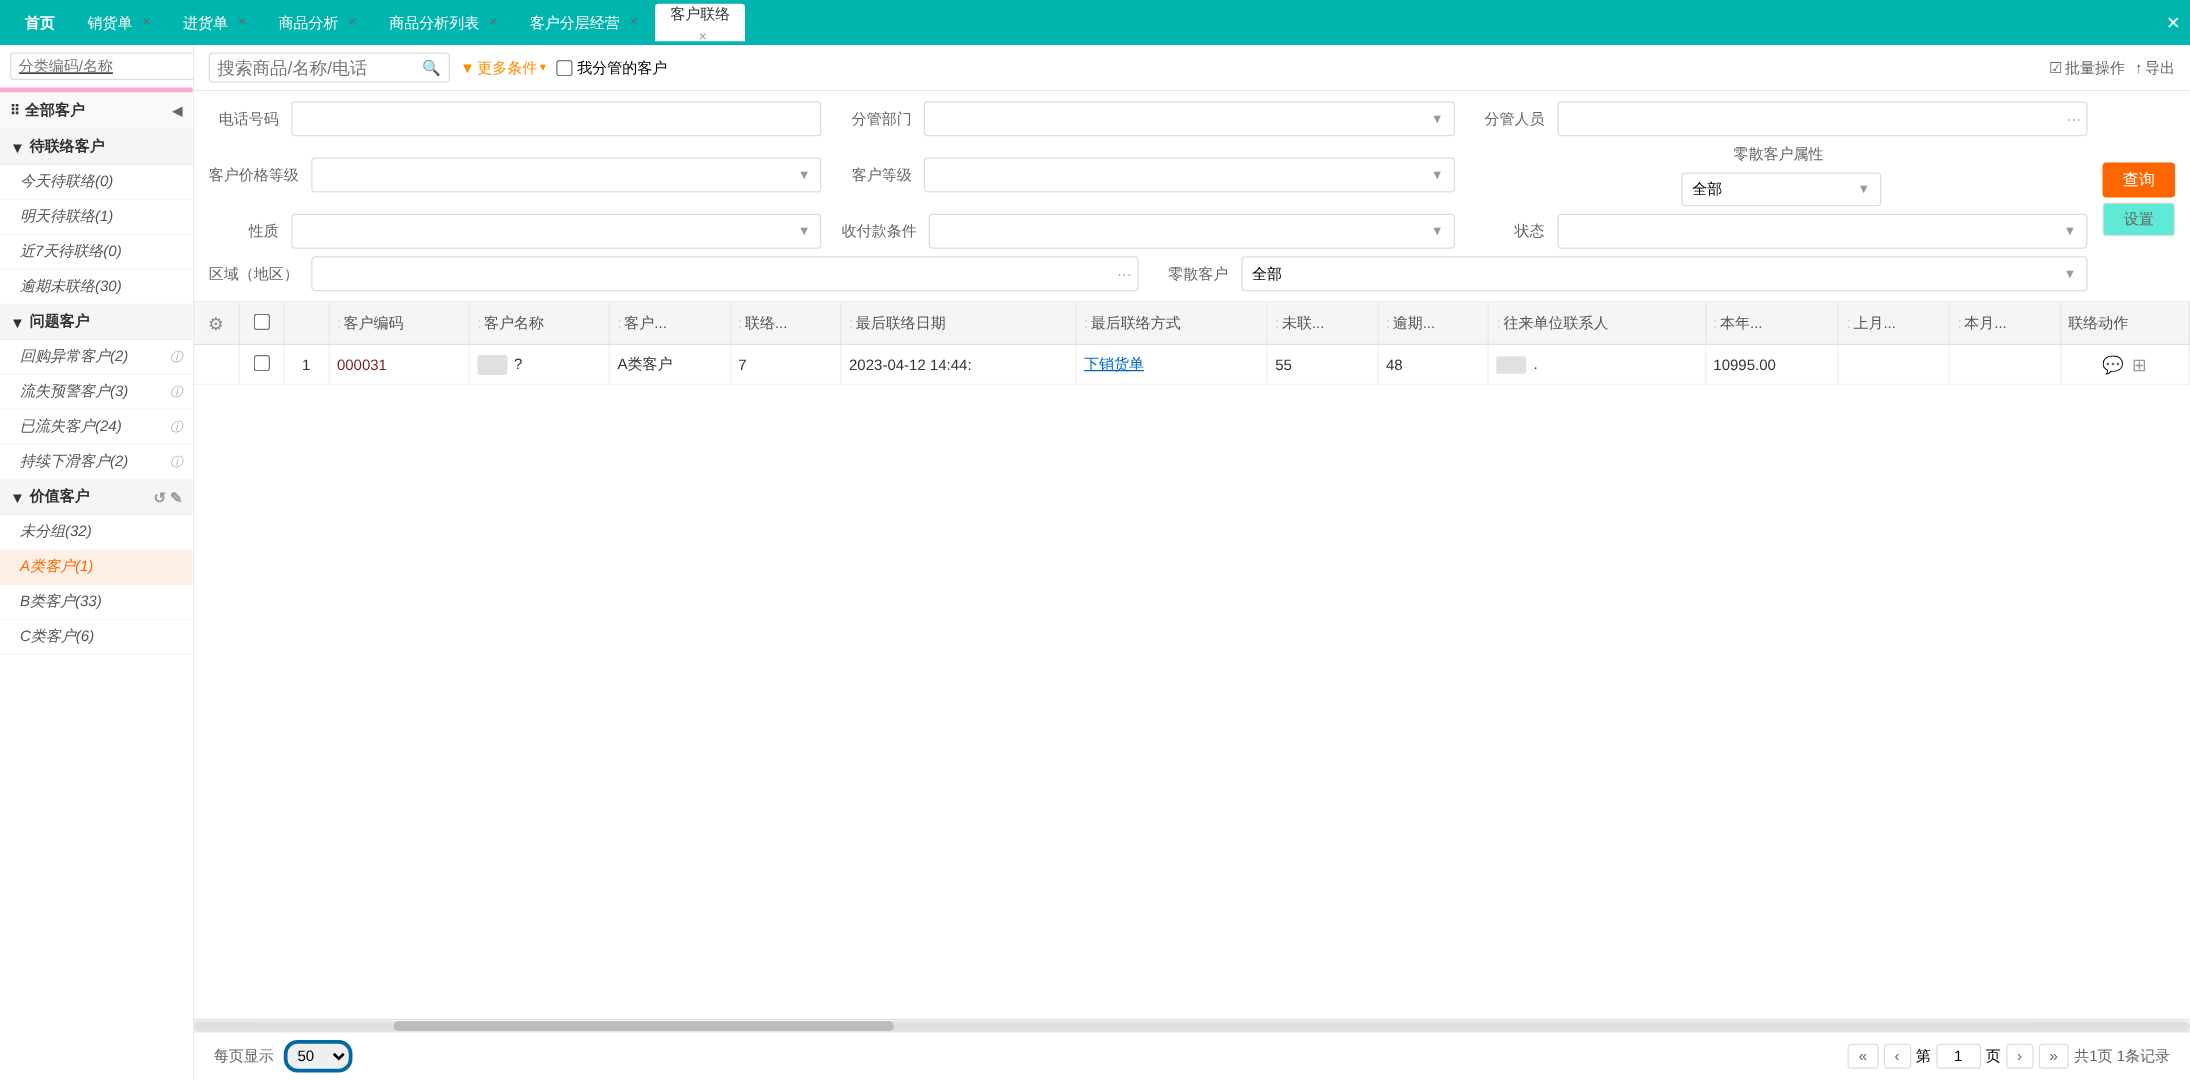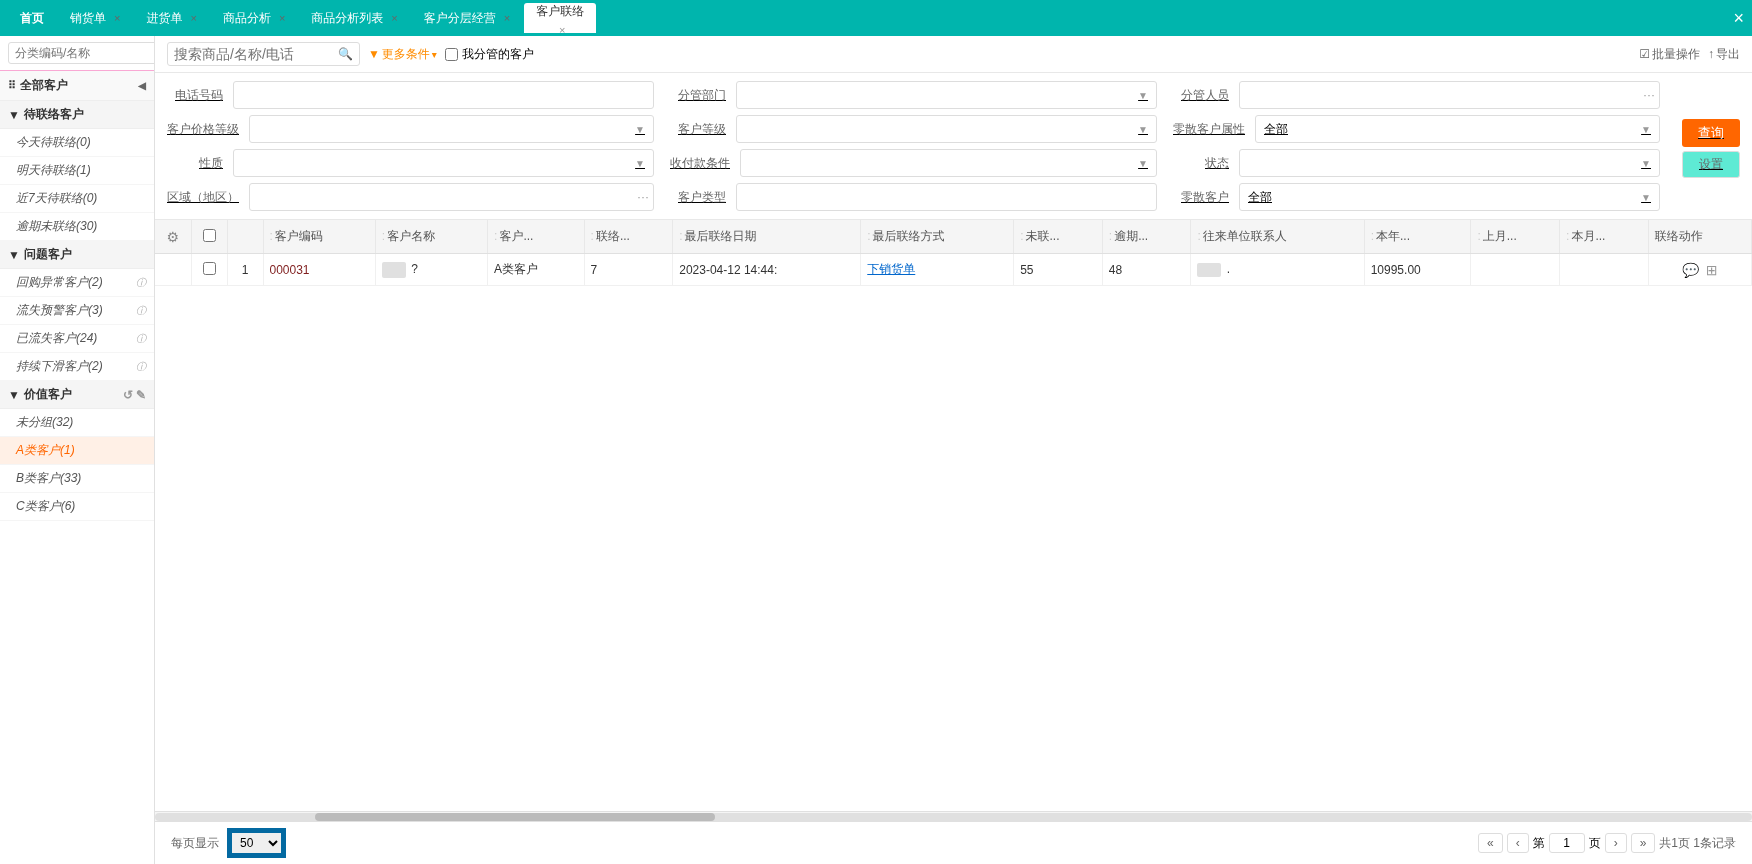--- a/index.html
+++ b/index.html
@@ -12,21 +12,21 @@
     .nav-tab.active { background: white; color: #333; border-radius: 3px 3px 0 0; flex-direction: column; }
     .nav-tab .close-x { color: #666; font-size: 11px; margin-left: 4px; cursor: pointer; }
     .nav-tab.active .close-x { color: #999; }
     .nav-close-all { margin-left: auto; color: white; font-size: 18px; cursor: pointer; }
 
     
     .main-layout { display: flex; height: calc(864px - 36px); }
 
     
     .sidebar { width: 155px; background: white; border-right: 1px solid #e0e0e0; display: flex; flex-direction: column; overflow-y: auto; }
-    .sidebar-search { padding: 6px 8px; display: flex; align-items: flex-end; border-bottom: 1px solid #f9a8d4; }
+    .sidebar-search { padding: 6px 8px; display: flex; align-items: flex-end; border-bottom: 4px solid #f9a8d4; text-decoration: underline; }
     .sidebar-search input { flex: 1; border: 1px solid #ddd; border-radius: 3px; padding: 3px 6px; font-size: 12px; outline: none; }
     .sidebar-section-header { padding: 6px 8px; display: flex; align-items: center; gap: 4px; font-weight: bold; color: #333; cursor: pointer; background: #f9f9f9; border-bottom: 1px solid #eee; }
     .sidebar-section-header .collapse-icon { font-size: 10px; color: #666; }
     .sidebar-item { padding: 5px 8px 5px 16px; cursor: pointer; color: #555; display: flex; align-items: center; justify-content: space-between; border-bottom: 1px solid #f5f5f5; font-style: italic; }
     .sidebar-item.active { background: #fff0e6; color: #ff6600; }
     .sidebar-sub-header { padding: 5px 8px; font-weight: bold; color: #333; background: #f5f5f5; border-bottom: 1px solid #eee; display: flex; align-items: center; gap: 4px; cursor: pointer; }
     .sidebar-sub-header .action-icons { margin-left: auto; display: flex; gap: 3px; color: #999; font-size: 11px; }
     .info-icon { color: #aaa; font-size: 10px; }
 
     
@@ -65,21 +65,21 @@
     tbody td { padding: 7px 6px; border-right: 1px solid #f0f0f0; white-space: nowrap; color: #333; }
     tbody td:first-child, tbody td:nth-child(2), tbody td:nth-child(3) { text-align: center; }
     .link-text { color: #0066cc; text-decoration: underline; cursor: pointer; }
     .action-icons-cell { display: flex; gap: 6px; justify-content: center; }
     .action-icon { color: #999; cursor: pointer; font-size: 14px; }
 
     
     .bottom-bar { background: white; border-top: 1px solid #e0e0e0; padding: 6px 16px; display: flex; align-items: center; gap: 8px; flex-shrink: 0; justify-content: space-between; }
     .bottom-left { display: flex; align-items: center; gap: 8px; }
     .page-size-label { color: #666; }
-    .page-size-select { border: 5px solid #0369a1; border-radius: 0; padding: 2px 4px; font-size: 12px; }
+    .page-size-select { border: 3px solid #0369a1; border-radius: 11px; padding: 2px 4px; font-size: 12px; }
     .pagination { display: flex; align-items: center; gap: 4px; }
     .page-btn { border: 1px solid #ddd; background: white; color: #666; padding: 2px 8px; border-radius: 3px; cursor: pointer; font-size: 12px; }
     .page-input { border: 1px solid #ddd; width: 36px; text-align: center; padding: 2px; border-radius: 3px; font-size: 12px; }
     .page-total { color: #666; }
     .scrollbar-area { background: #f5f5f5; height: 10px; border-top: 1px solid #e0e0e0; }
     .scrollbar-track { background: #e0e0e0; height: 8px; margin: 1px 0; border-radius: 4px; }
     .scrollbar-thumb { background: #bbb; height: 8px; width: 400px; border-radius: 4px; margin-left: 160px; }
 
     
     input[type="checkbox"] { cursor: pointer; }
@@ -216,21 +216,21 @@
           <span>批量操作</span>
         </div>
         <div class="btn-export">
           <span>↑</span>
           <span>导出</span>
         </div>
       </div>
     </div>
 
     <div class="adv-filter">
-      <div style="display:flex; gap:14px;text-decoration:underline;">
+      <div style="display:flex; gap:4px;">
         <div style="flex:1;">
 
           <div class="filter-row">
             <div class="filter-cell">
               <span class="filter-label">电话号码</span>
               <div class="filter-input" style="min-width:200px;">
                 <span></span>
               </div>
             </div>
             <div class="filter-cell" style="margin-left:16px;">
@@ -257,21 +257,21 @@
                 <span class="arrow">▼</span>
               </div>
             </div>
             <div class="filter-cell" style="margin-left:16px;">
               <span class="filter-label">客户等级</span>
               <div class="filter-input" style="min-width:200px;">
                 <span></span>
                 <span class="arrow">▼</span>
               </div>
             </div>
-            <div class="filter-cell" style="margin-left:16px;">
+            <div class="filter-cell" style="margin-left:16px;flex-direction:column;">
               <span class="filter-label">零散客户属性</span>
               <div class="filter-input" style="min-width:160px;">
                 <span>全部</span>
                 <span class="arrow">▼</span>
               </div>
             </div>
           </div>
 
           <div class="filter-row">
             <div class="filter-cell">
@@ -296,26 +296,20 @@
               </div>
             </div>
           </div>
 
           <div class="filter-row">
             <div class="filter-cell">
               <span class="filter-label">区域（地区）</span>
               <div class="filter-input" style="min-width:180px; position:relative;">
                 <span></span>
                 <span style="color:#999; position:absolute; right:4px;">···</span>
-              </div>
-            </div>
-            <div class="filter-cell" style="margin-left:16px;">
-              <span class="filter-label">客户类型</span>
-              <div class="filter-input" style="min-width:200px;">
-                <span></span>
               </div>
             </div>
             <div class="filter-cell" style="margin-left:16px;">
               <span class="filter-label">零散客户</span>
               <div class="filter-input" style="min-width:160px;">
                 <span>全部</span>
                 <span class="arrow">▼</span>
               </div>
             </div>
           </div>

